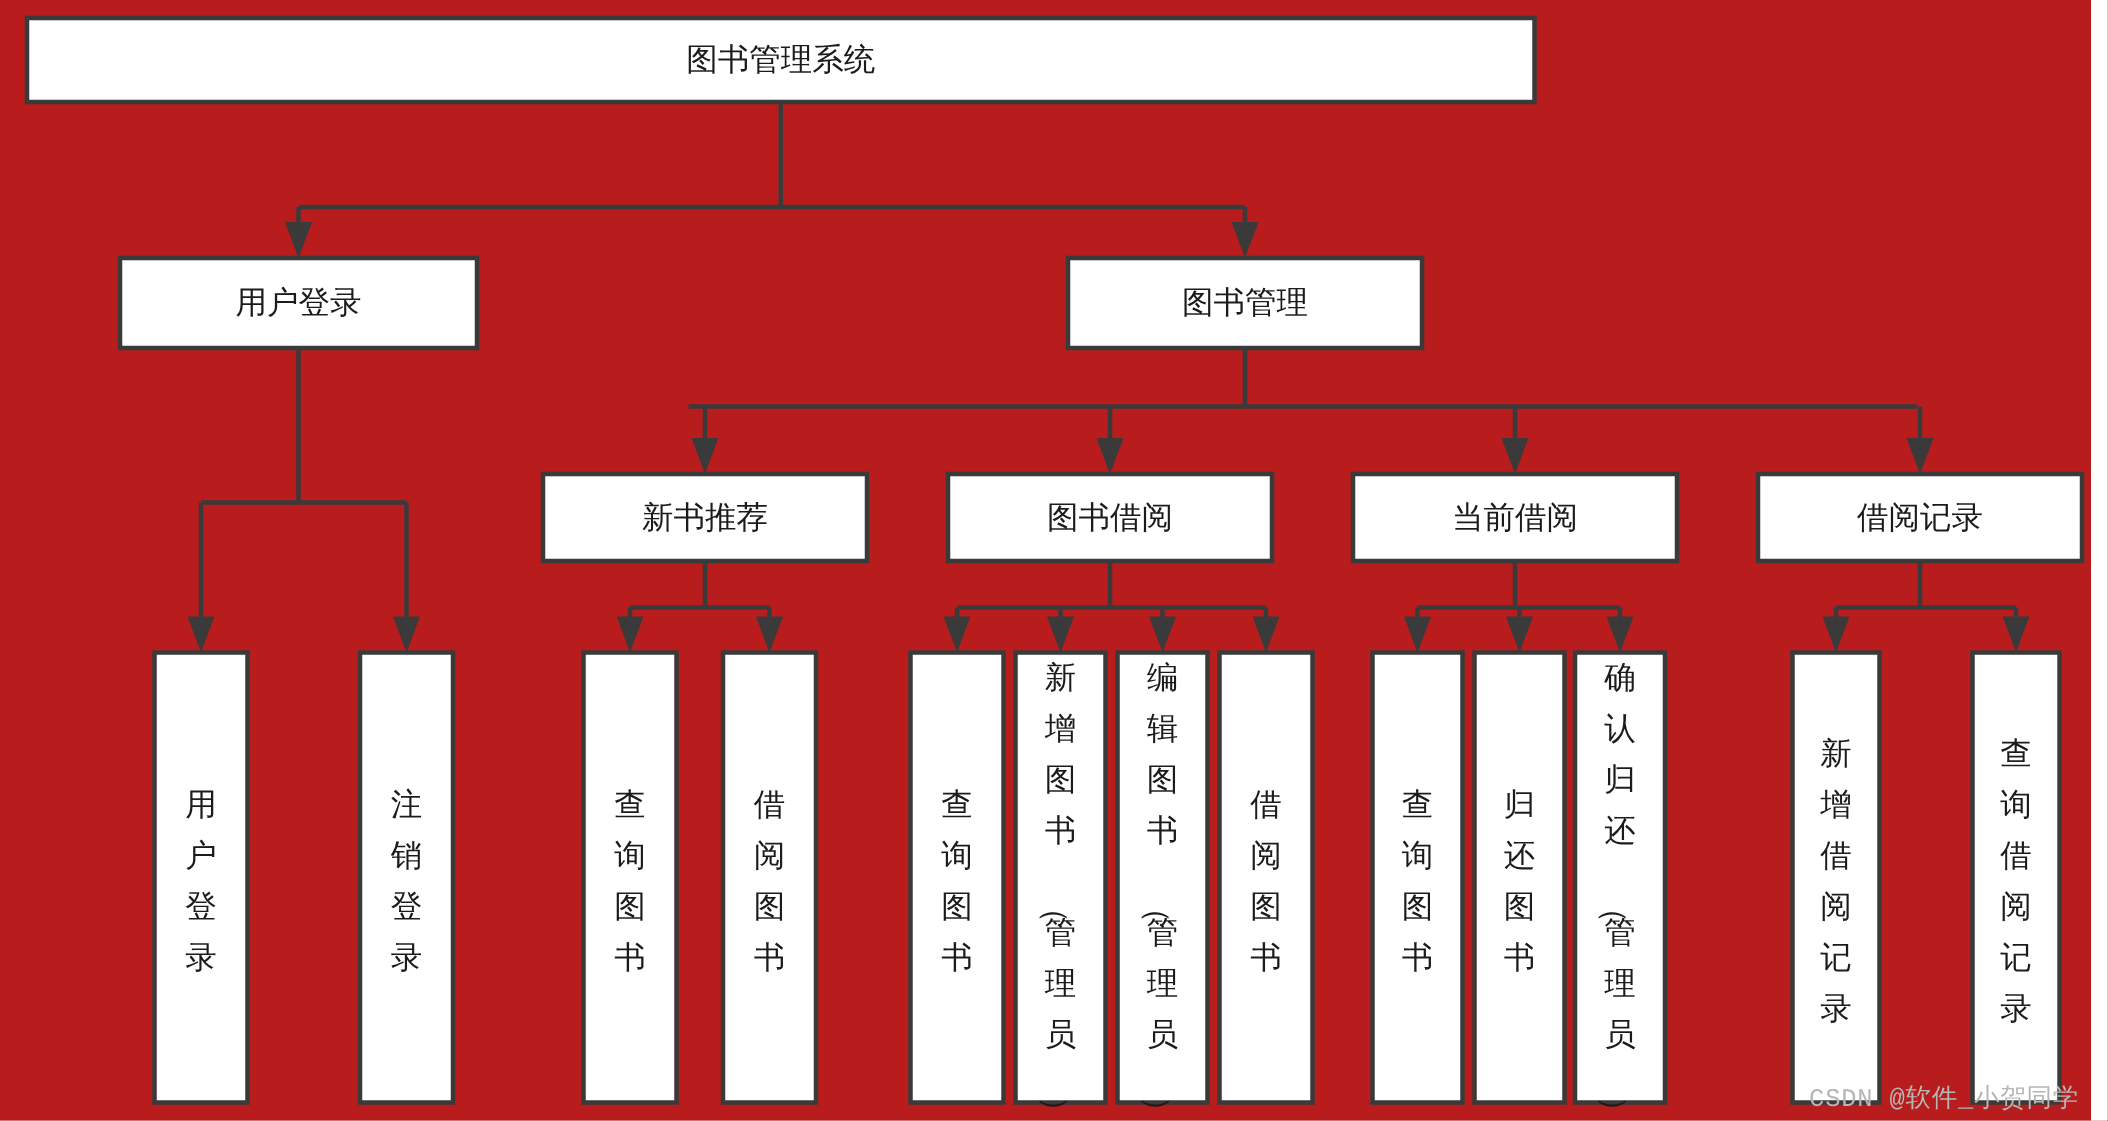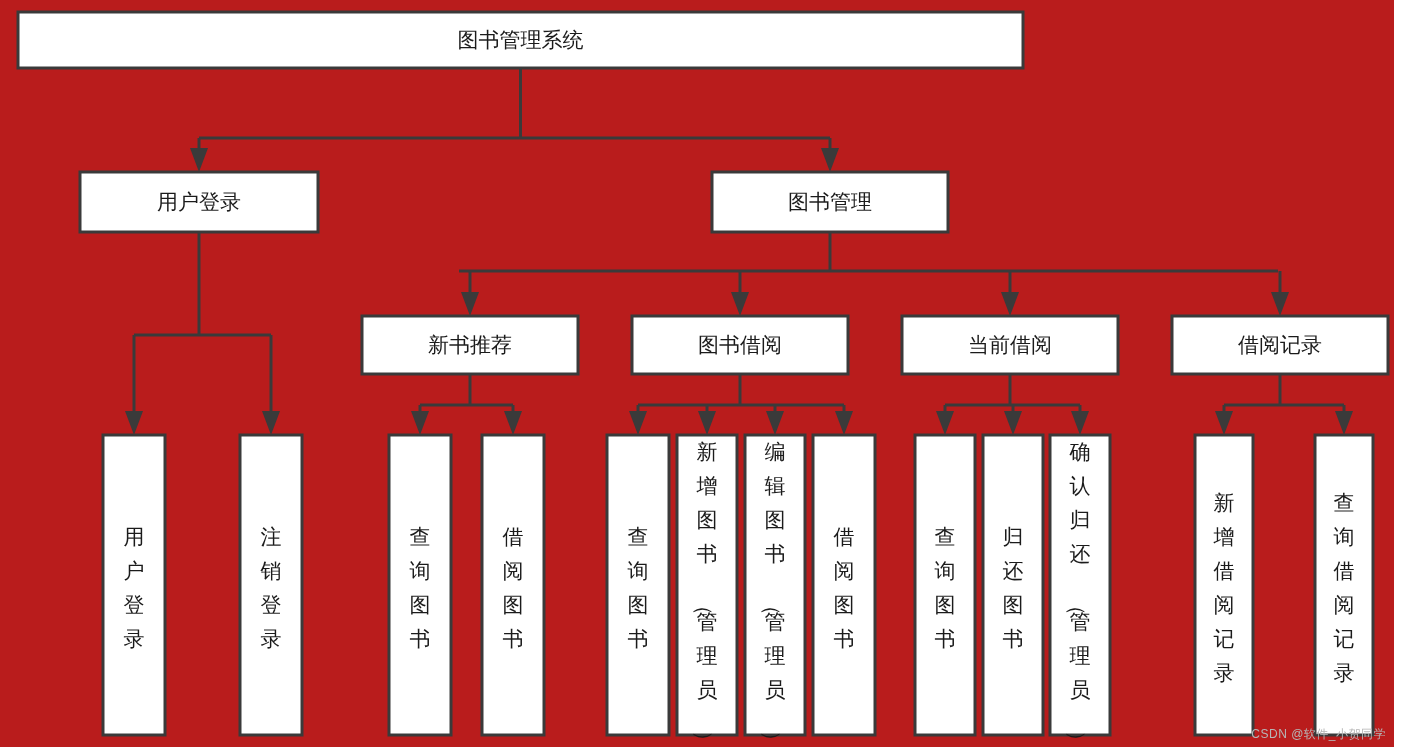--- a/index.html
+++ b/index.html
@@ -53,22 +53,22 @@
   .node-label-v {
     font-family: "DejaVu Sans", "Liberation Sans", sans-serif;
     fill: #1b1b1b;
     font-size: 21px;
     text-anchor: middle;
   }
   .watermark {
     position: absolute;
     right: 8px;
     bottom: 4px;
-    font-family: Liberation Sans, sans-serif;
-    font-size: 12px;
+    font-family: Liberation Mono, monospace;
+    font-size: 17px;
     color: #b6b6b6;
     white-space: nowrap;
     letter-spacing: 0.5px;
     pointer-events: none;
   }
 </style>
 </head>
 <body>
 
 <div id="diagram-root">

